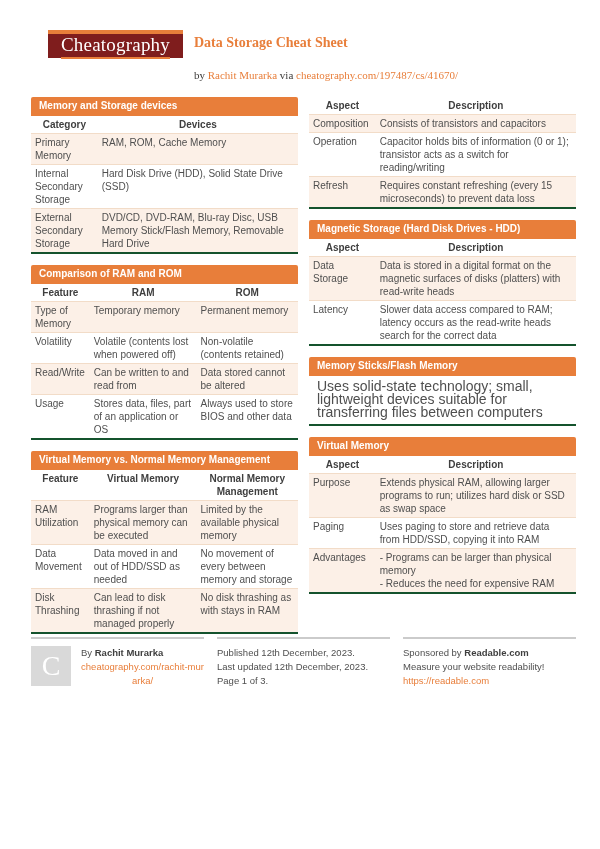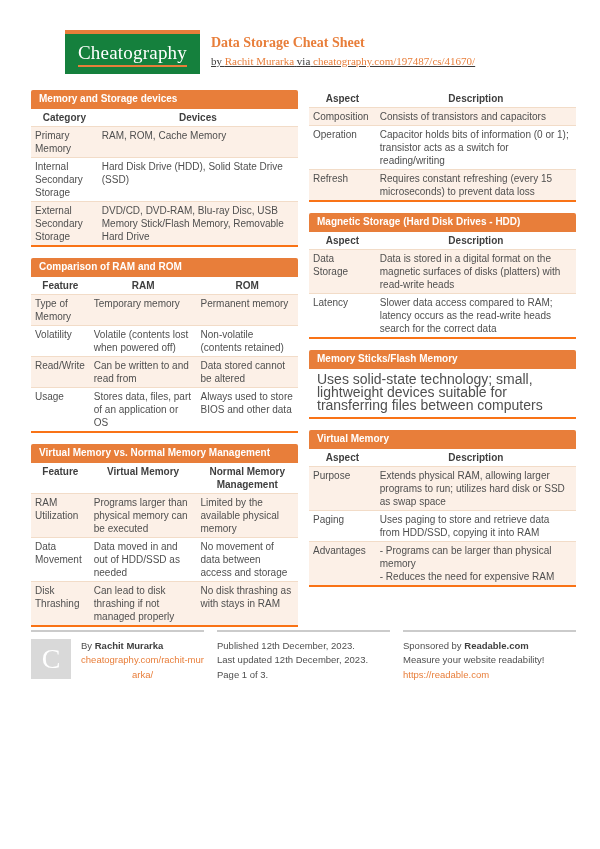--- a/index.html
+++ b/index.html
@@ -7,37 +7,37 @@
   body {
     width:600px; height:849px; background:#ffffff; overflow:hidden;
     font-family:"Liberation Sans", sans-serif; color:#4f4f4f;
     -webkit-font-smoothing:antialiased;
   }
   .page { width:545px; margin:0 0 0 31px; padding-top:30px; }
 
   
   .hdr { display:flex; align-items:flex-start; }
   .logo-box {
-    margin-left:34px; width:135px; height:44px; background:#15803d;
+    margin-left:17px; width:135px; height:28px; background:#7f1d1d;
     border-top:4px solid #e87e3a; display:flex; align-items:center; justify-content:center;
     flex:none;
   }
   .logo-text {
     font-family:"Liberation Serif", serif; color:#ffffff; font-size:19px;
     border-bottom:2px solid #e87e3a; padding-bottom:1px; letter-spacing:0.2px;
   }
   .hdr-text { margin-left:11px; padding-top:5px; font-family:"Liberation Serif", serif; }
   .doc-title { color:#e87e3a; font-size:14px; font-weight:bold; line-height:1.2; }
-  .byline { font-size:11px; color:#3d3b3a; margin-top:3px;text-decoration:underline; }
+  .byline { font-size:11px; color:#3d3b3a; margin-top:17px; }
   .byline a, .link { color:#e87e3a; text-decoration:none; }
 
   
   .content { display:flex; gap:11px; margin-top:16px; }
   .col { width:267px; flex:none; }
-  .card { border-bottom:2px solid #f97316; }
+  .card { border-bottom:2px solid #14532d; }
   .card + .card { margin-top:11px; }
   .card-header {
     background:#e87e3a; color:#ffffff; font-size:10px; font-weight:bold;
     padding:3px 8px 4px; border-radius:2px 2px 0 0; line-height:1.2;
   }
   table.card-table { width:100%; border-collapse:collapse; table-layout:fixed; }
   .card-table th {
     text-align:center; font-weight:bold; color:#3f3f3f; font-size:10px;
     padding:2px 8px; line-height:13px; vertical-align:top;
   }
@@ -156,21 +156,21 @@
             </thead>
             <tbody>
               <tr>
                 <td class="c0">RAM Utilization</td>
                 <td class="c1">Programs larger than physical memory can be executed</td>
                 <td class="c2">Limited by the available physical memory</td>
               </tr>
               <tr>
                 <td class="c0">Data Movement</td>
                 <td class="c1">Data moved in and out of HDD/SSD as needed</td>
-                <td class="c2">No movement of data between access and storage</td>
+                <td class="c2">No movement of every between memory and storage</td>
               </tr>
               <tr>
                 <td class="c0">Disk Thrashing</td>
                 <td class="c1">Can lead to disk thrashing if not managed properly</td>
                 <td class="c2">No disk thrashing as with stays in RAM</td>
               </tr>
             </tbody>
           </table>
         </div>
       </div>

